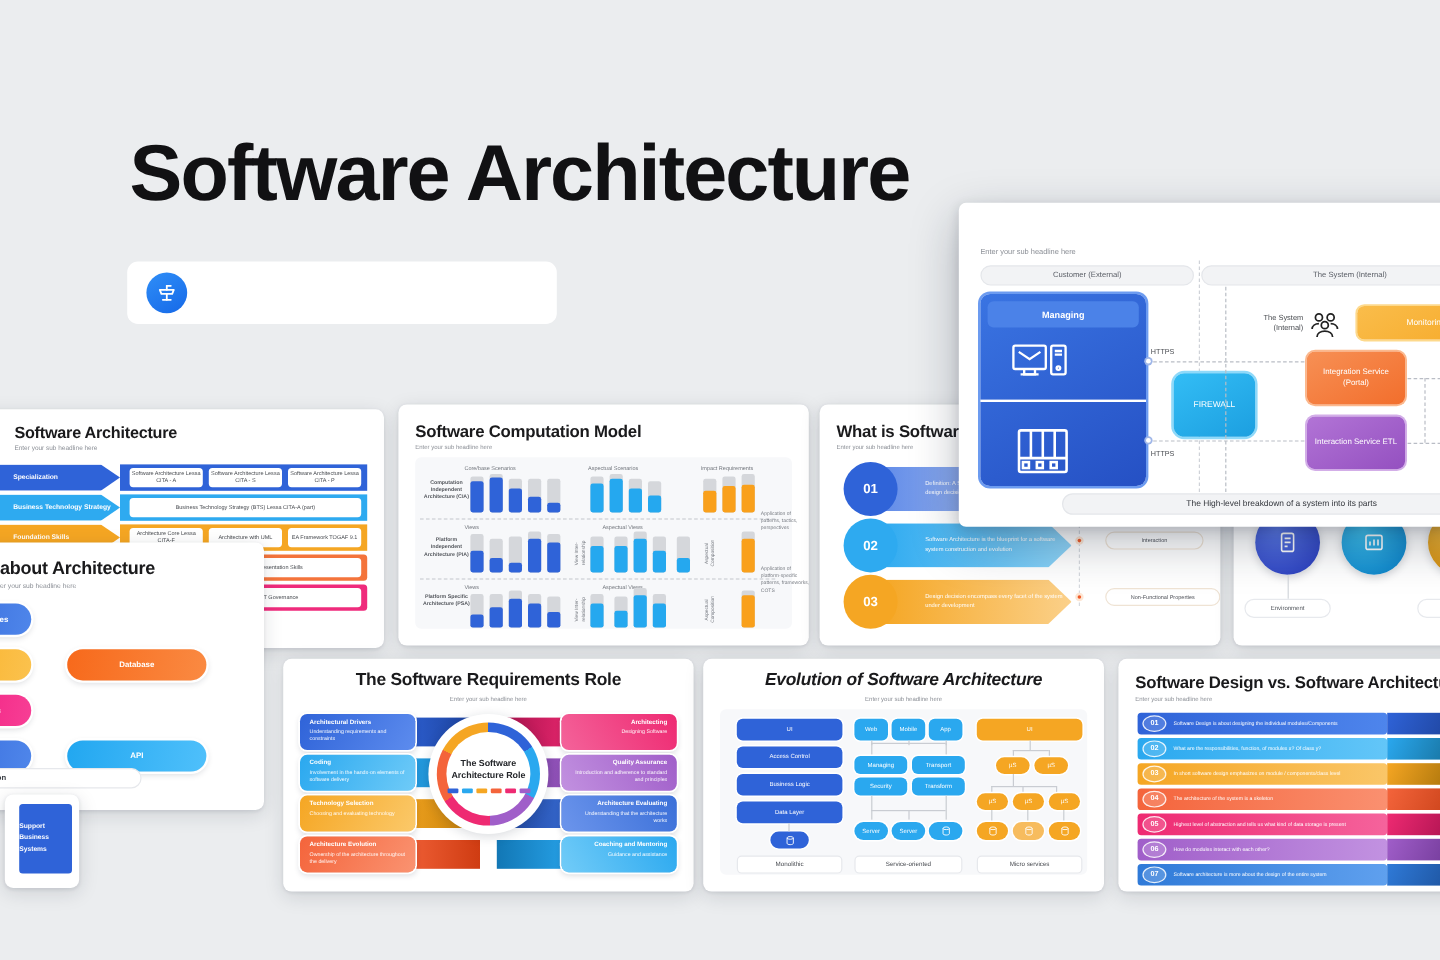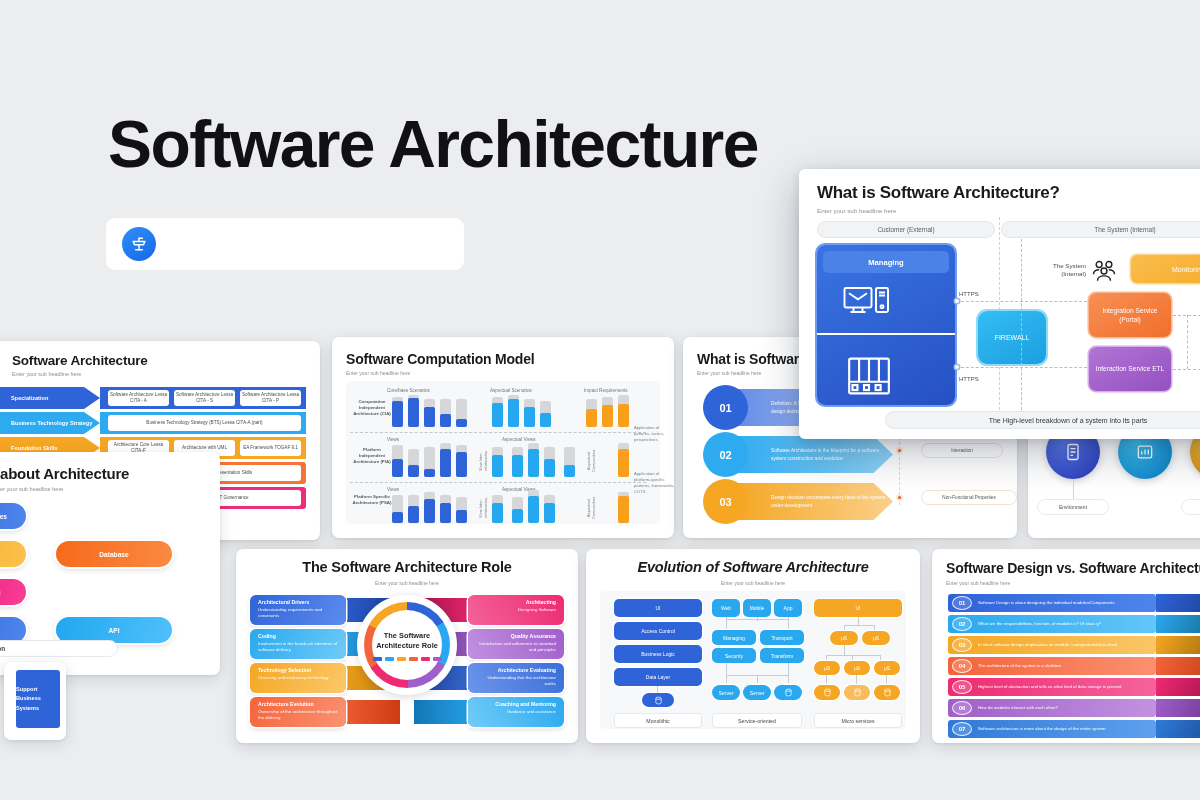--- a/index.html
+++ b/index.html
@@ -416,21 +416,21 @@
     <div class="rgt" style="top:165px; background:linear-gradient(100deg,#22a7f0,#4fc0fb)">API</div>
 
     <div class="cliapp">Client Application</div>
   </div>
 
   <div class="card" id="frag">
     <div class="fb">Support Business Systems</div>
   </div>
 
   <div class="card" id="c6">
-    <div class="s-title">The Software Architecture Role</div>
+    <div class="s-title">The Software Requirements Role</div>
     <div class="s-sub">Enter your sub headline here</div>
 
     <div class="rolebar" style="left:14px; top:46px">
       <div class="tail" style="left:80px; background:linear-gradient(90deg,#2f63d8,#1b3f96)"></div>
       <div class="cap" style="background:linear-gradient(120deg,#2f63d8,#5d8cee); width:96px">
         <div class="t">Architectural Drivers</div>
         <div class="d">Understanding requirements and constraints</div>
       </div>
     </div>
     <div class="rolebar" style="left:14px; top:80px">
@@ -629,21 +629,20 @@
       <span class="n" style="background:rgba(255,255,255,.18)">07</span>
       <span class="tx">Software architecture is more about the design of the entire system</span>
     </div>
     <div class="dvtail" style="top:171px; width:66px; background:linear-gradient(115deg,#2f7ad8,#1a4c93)"></div>
 
   </div>
 
   <div class="card" id="featured" style="left:799px; top:169px; width:452px; height:270px; border-radius:6px;
               box-shadow:0 14px 40px rgba(18,28,48,.28), 0 3px 10px rgba(18,28,48,.14);">
 
-    <div style="position:absolute; left:18px; top:14px; font-size:17px; font-weight:600; color:#1a1a1c; letter-spacing:-.3px;">What is Software Architecture?</div>
     <div style="position:absolute; left:18px; top:38px; font-size:6.2px; color:#8b8f96;">Enter your sub headline here</div>
 
     <div class="gpill" style="position:absolute; left:18px; top:52px; width:178px; height:17px; font-size:6.4px;">Customer (External)</div>
     <div class="gpill" style="position:absolute; left:202px; top:52px; width:248px; height:17px; font-size:6.4px;">The System (Internal)</div>
 
     <div style="position:absolute; left:200px; top:48px; height:198px; border-left:1px dashed #cfd2d8;"></div>
 
     <div style="position:absolute; left:18px; top:76px; width:138px; height:160px; border-radius:8px;
                 background:linear-gradient(150deg,#3a74e2,#2550c4); box-shadow:0 0 0 2px #6c9bf0;">
       <div style="position:absolute; left:6px; right:6px; top:6px; height:22px; border-radius:5px;

